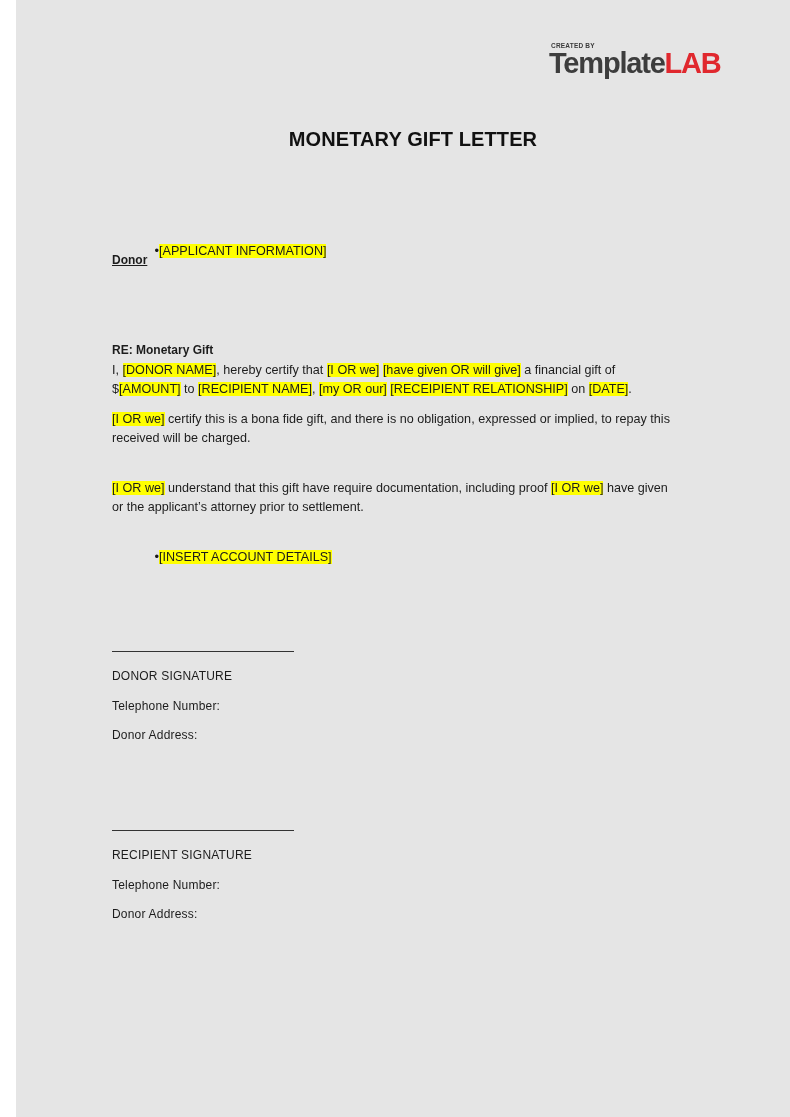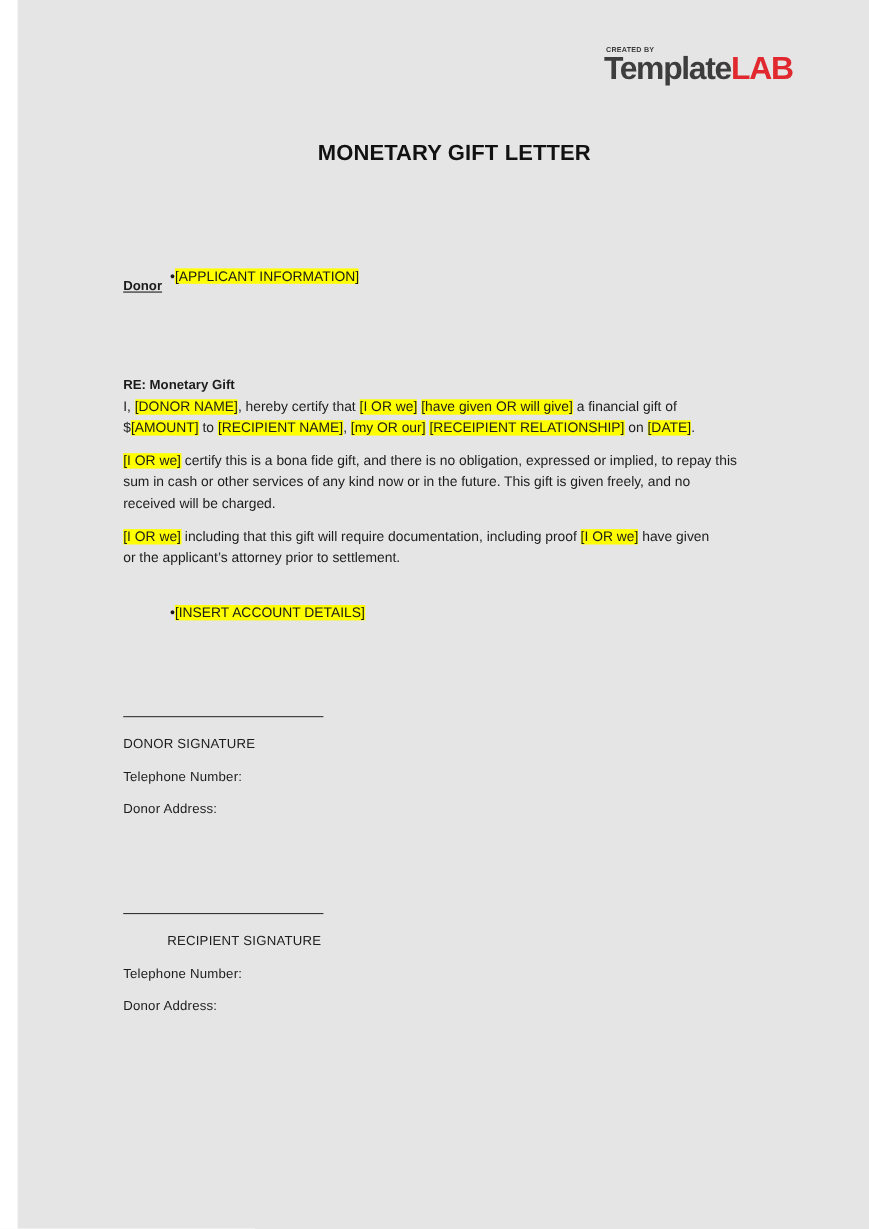--- a/index.html
+++ b/index.html
@@ -60,36 +60,35 @@
 
   <div class="txt re">RE: Monetary Gift</div>
 
   <div class="para p1">
     <span class="ln"><span>I, </span><span class="hl">[DONOR NAME]</span><span>, hereby certify that </span><span class="hl"><span>[I </span><b>OR</b><span> we]</span></span><span> </span><span class="hl"><span>[have given </span><b>OR</b><span> will give]</span></span><span> a financial gift of</span></span>
     <span class="ln"><span>$</span><span class="hl">[AMOUNT]</span><span> to </span><span class="hl">[RECIPIENT NAME]</span><span>, </span><span class="hl"><span>[my </span><b>OR</b><span> our]</span></span><span> </span><span class="hl">[RECEIPIENT RELATIONSHIP]</span><span> on </span><span class="hl">[DATE]</span><span>.</span></span>
   </div>
 
   <div class="para p2">
     <span class="ln"><span class="hl"><span>[I </span><b>OR</b><span> we]</span></span><span> certify this is a bona fide gift, and there is no obligation, expressed or implied, to repay this</span></span>
-    <span class="ln">sum in cash or other services of any kind now or in the future. This gift is given freely, and no</span>
     <span class="ln">received will be charged.</span>
   </div>
 
   <div class="para p3">
-    <span class="ln"><span class="hl"><span>[I </span><b>OR</b><span> we]</span></span><span> including that this gift will require documentation, including proof </span><span class="hl"><span>[I </span><b>OR</b><span> we]</span></span><span> have given</span></span>
+    <span class="ln"><span class="hl"><span>[I </span><b>OR</b><span> we]</span></span><span> understand that this gift have require documentation, including proof </span><span class="hl"><span>[I </span><b>OR</b><span> we]</span></span><span> have given</span></span>
     <span class="ln">or the applicant’s attorney prior to settlement.</span>
   </div>
 
   <div class="bullet-row" style="top:547px;">
     <span class="bullet-dot">•</span><span class="hl">[INSERT ACCOUNT DETAILS]</span>
   </div>
 
   <div class="sigline sl1"></div>
   <div class="lbl" style="top:667px;">DONOR SIGNATURE</div>
   <div class="lbl" style="top:697px;">Telephone Number:</div>
   <div class="lbl" style="top:726px;">Donor Address:</div>
 
   <div class="sigline sl2"></div>
-  <div class="lbl" style="top:846px;margin-left:40px;">RECIPIENT SIGNATURE</div>
+  <div class="lbl" style="top:846px;">RECIPIENT SIGNATURE</div>
   <div class="lbl" style="top:876px;">Telephone Number:</div>
   <div class="lbl" style="top:905px;">Donor Address:</div>
 
 </div>
 
 </body></html>

